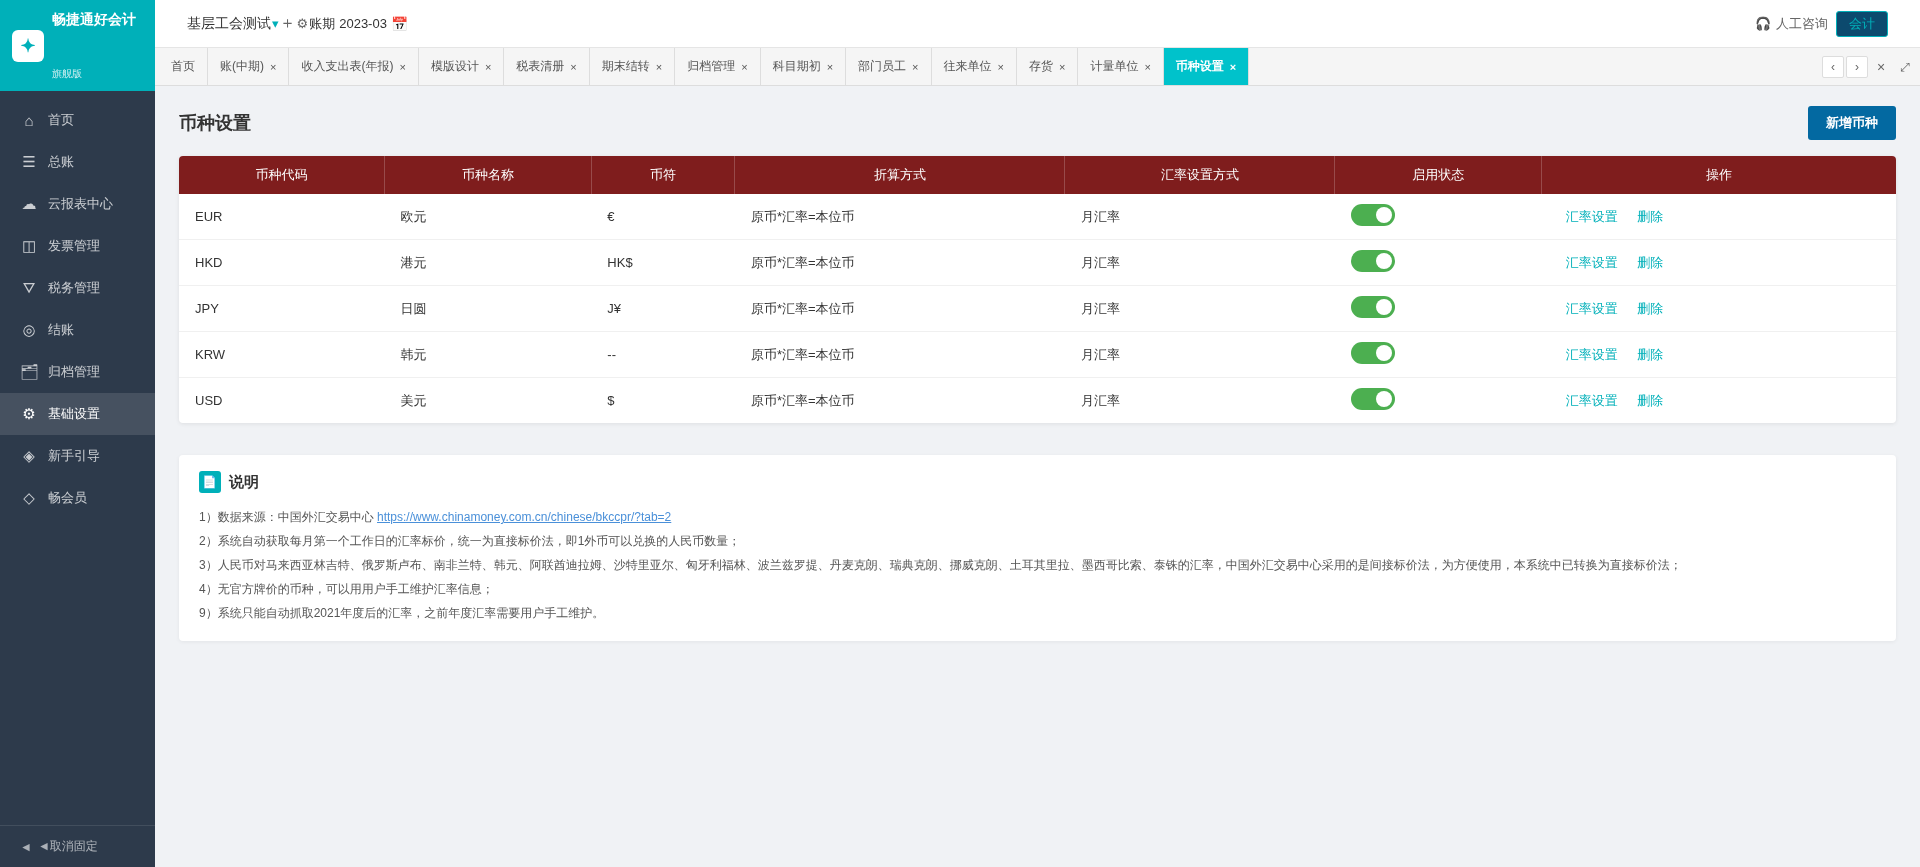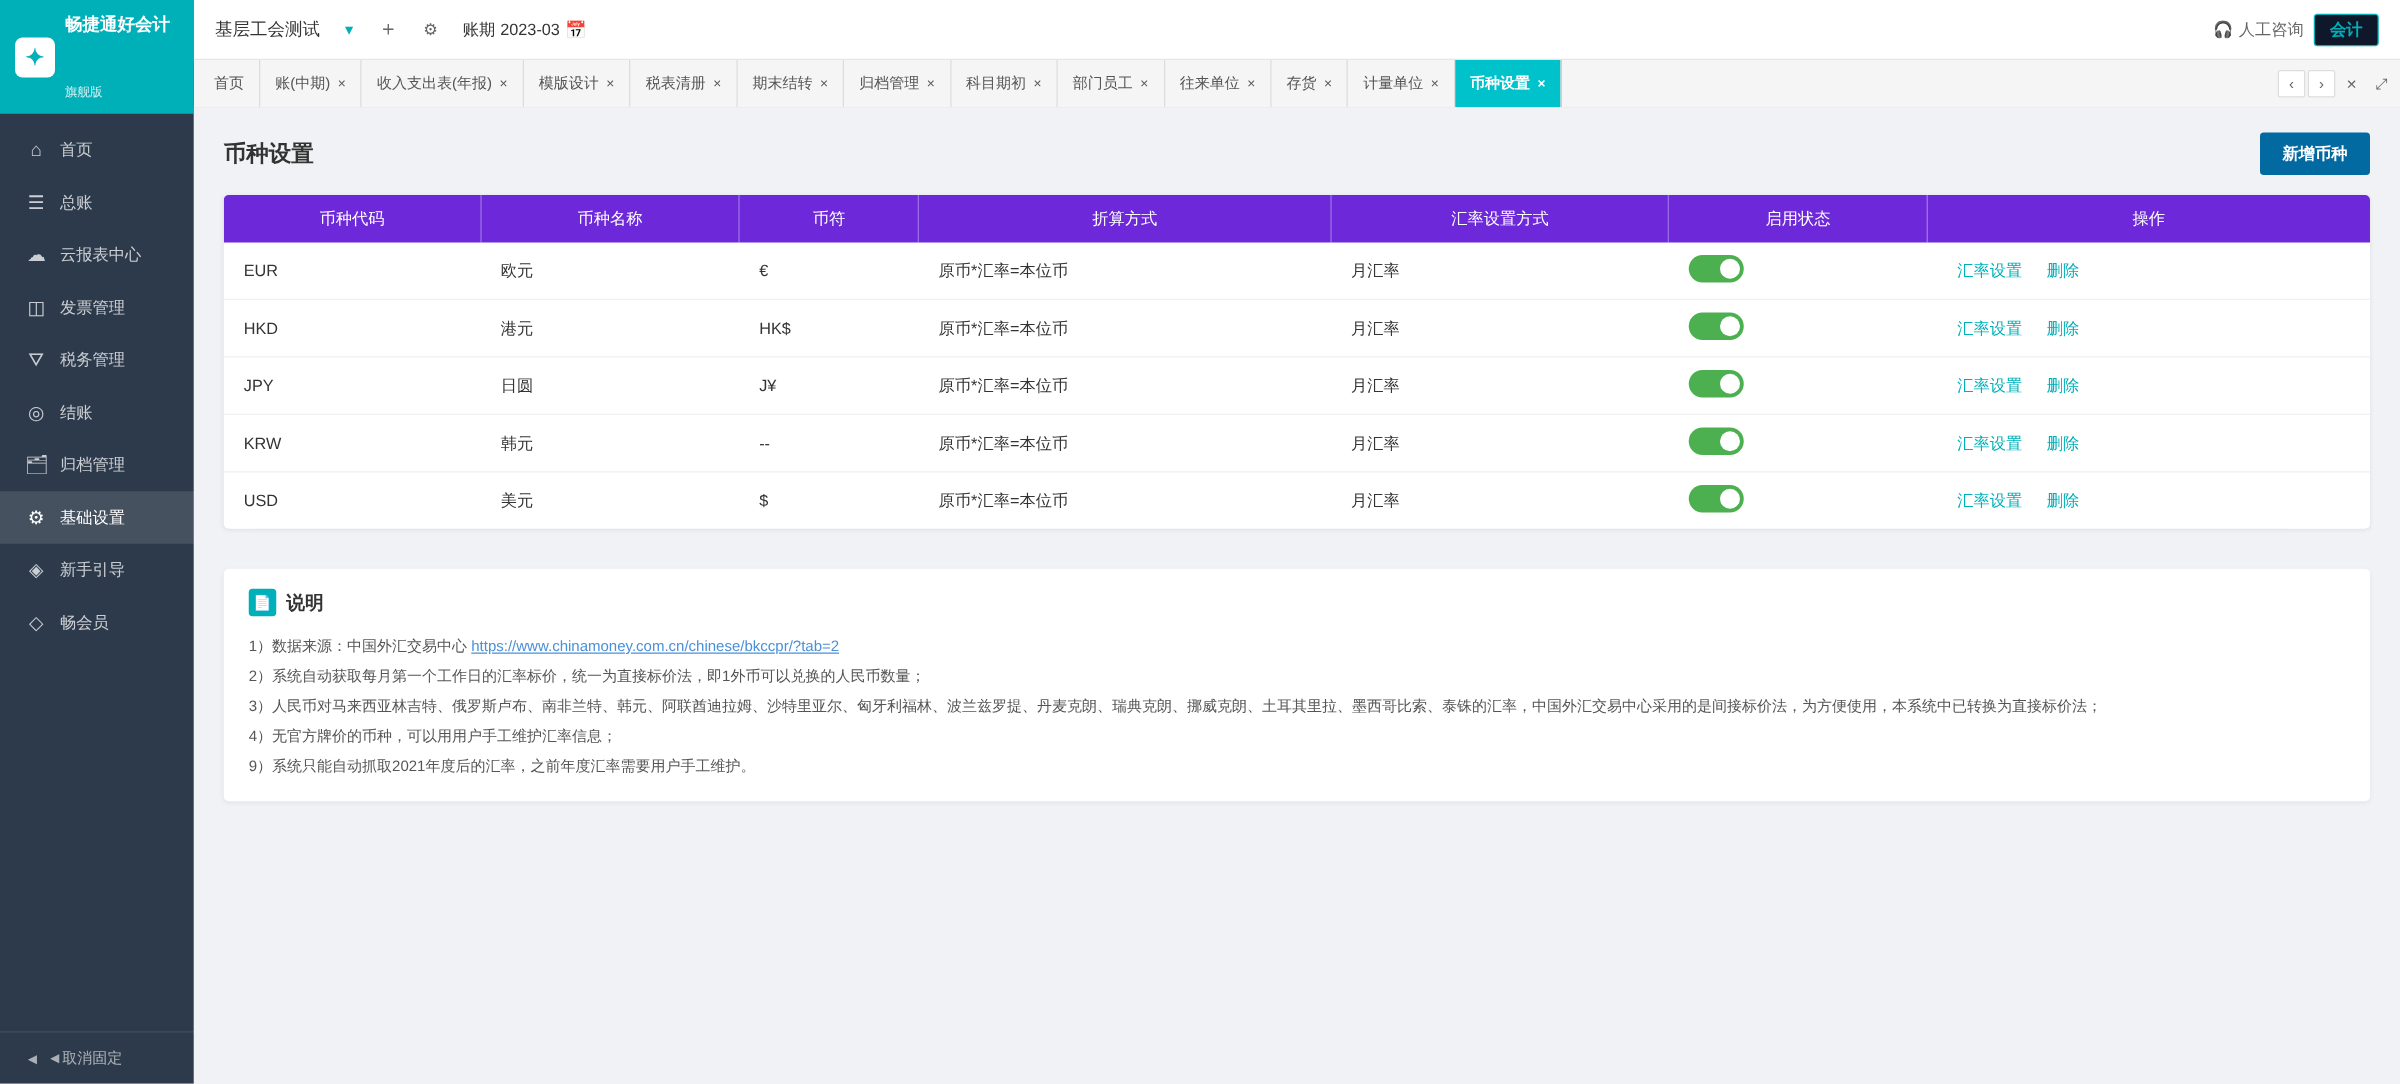--- a/index.html
+++ b/index.html
@@ -55,42 +55,42 @@
     }
 
     
     .main { flex: 1; display: flex; flex-direction: column; overflow: hidden; }
 
     
     .topbar {
       background: #fff;
       border-bottom: 1px solid #e5e5e5;
       display: flex; align-items: center;
-      padding: 0 17px;
+      padding: 0 32px;
       height: 48px;
-      gap: 20px;
+      gap: 1px;
       flex-shrink: 0;
     }
     .topbar-title { font-size: 14px; color: #333; }
     .topbar-dropdown { color: #00b0b9; cursor: pointer; }
     .topbar-plus { color: #666; cursor: pointer; font-size: 16px; }
     .topbar-gear { color: #666; cursor: pointer; }
     .topbar-period { font-size: 13px; color: #333; display: flex; align-items: center; gap: 4px; }
     .topbar-period .cal-icon { color: #00b0b9; font-size: 14px; }
     .topbar-right { margin-left: auto; display: flex; align-items: center; gap: 8px; }
     .topbar-support { color: #666; font-size: 13px; display: flex; align-items: center; gap: 4px; cursor: pointer; }
     .topbar-btn {
       border: 1.5px solid #00b0b9;
       color: #00b0b9;
-      background: #0f172a;
+      background: #0c4a6e;
       padding: 3px 12px;
       border-radius: 3px;
       font-size: 13px;
       cursor: pointer;
-      font-weight: bold;
+      font-weight: normal;
     }
 
     
     .tabbar {
       background: #f5f5f5;
       border-bottom: 1px solid #ddd;
       display: flex; align-items: center;
       height: 38px;
       flex-shrink: 0;
       overflow-x: auto;
@@ -145,21 +145,21 @@
     
     .data-table {
       width: 100%;
       border-collapse: collapse;
       background: #fff;
       border-radius: 4px;
       overflow: hidden;
       box-shadow: 0 1px 4px rgba(0,0,0,0.08);
     }
     .data-table thead tr {
-      background: #6d28d9;
+      background: #7f1d1d;
       color: #fff;
     }
     .data-table thead th {
       padding: 10px 16px;
       text-align: center;
       font-size: 13px;
       font-weight: normal;
       border-right: 1px solid rgba(255,255,255,0.2);
     }
     .data-table thead th:last-child { border-right: none; }

